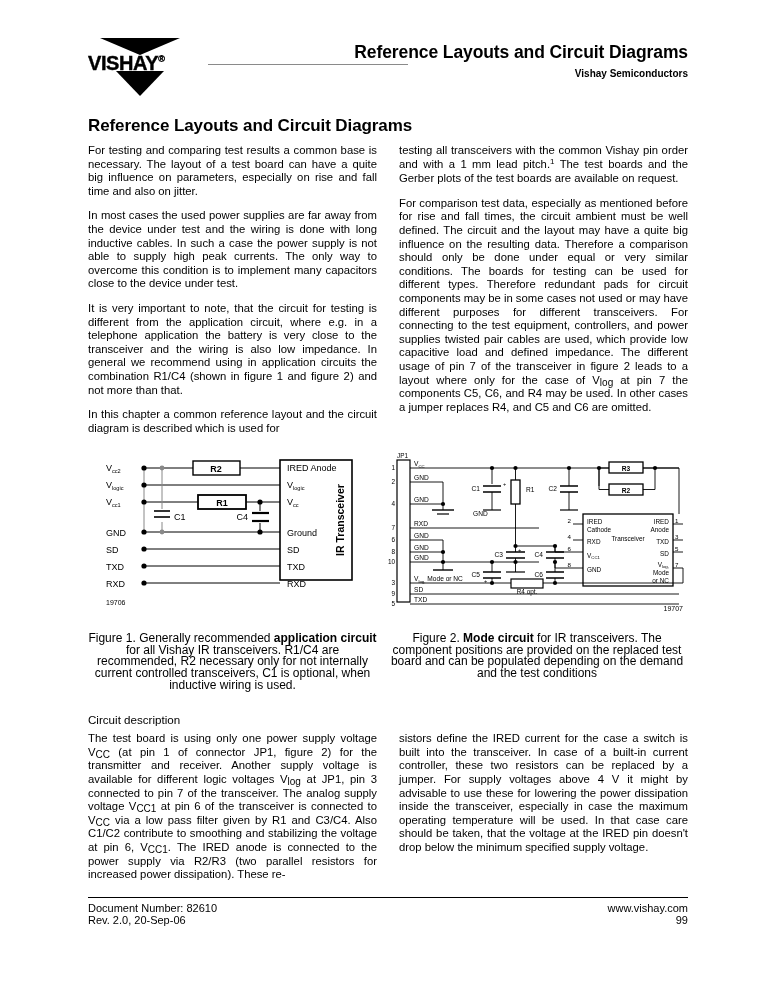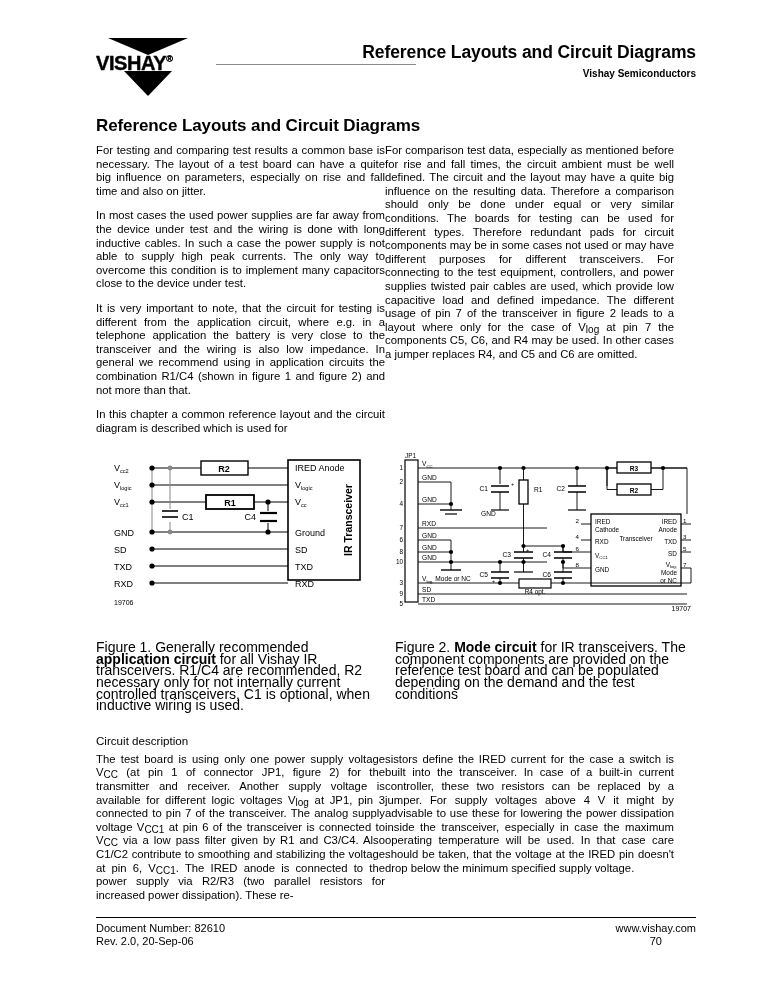--- a/index.html
+++ b/index.html
@@ -5,21 +5,21 @@
   * { box-sizing: border-box; }
   html, body { margin: 0; padding: 0; }
   body {
     width: 768px; height: 994px;
     background: #ffffff;
     font-family: "Liberation Sans", sans-serif;
     color: #000;
     position: relative;
     overflow: hidden;
   }
-  .page { position: absolute; left: 96px; top: 0; width: 600px; height: 994px; }
+  .page { position: absolute; left: 88px; top: 0; width: 600px; height: 994px; }
 
   
   .header { position: relative; height: 62px; margin-top: 38px; }
   .logo { position: absolute; left: 0; top: 0; width: 108px; height: 58px; }
   .logo .tri-top {
     position: absolute; left: 12px; top: 0;
     width: 0; height: 0;
     border-left: 40px solid transparent;
     border-right: 40px solid transparent;
     border-top: 17px solid #000;
@@ -52,51 +52,51 @@
     font-size: 10px; font-weight: bold; text-align: right;
   }
 
   
   .doc-title {
     font-size: 17px; font-weight: bold; margin: 16px 0 8px 0;
     letter-spacing: -0.1px;
   }
 
   
-  .cols { display: flex; }
+  .cols { display: flex; gap: 22px; }
   .col { width: 289px; }
   .col p {
     font-size: 11.3px; line-height: 13.6px;
     text-align: justify; margin: 0 0 11px 0;
   }
   sub { font-size: 10px; vertical-align: baseline; position: relative; top: 2px; }
   sup { font-size: 8px; vertical-align: baseline; position: relative; top: -4px; }
 
   
   .figs { display: flex; gap: 10px; margin-top: 6px; }
   .fig-left { width: 289px; }
   .fig-right { width: 300px; }
   .fig-cap {
-    font-size: 14px; line-height: 11.6px; text-align: left;
-    margin-top: 26px;
+    font-size: 12px; line-height: 11.6px; text-align: center;
+    margin-top: 17px;
   }
   .fig-cap b { font-weight: bold; }
 
   
   .sec-head { font-size: 11.6px; font-weight: normal; margin: 22px 0 6px 0; }
 
   
   .footnote {
     font-size: 8.6px; line-height: 10.6px; margin-top: 10px;
   }
   .footnote .ind { display: block; padding-left: 8px; }
   .foot-rule { border-top: 1.4px solid #000; margin-top: 4px; }
   .footer { display: flex; justify-content: space-between; margin-top: 4px; }
   .footer div { font-size: 11px; line-height: 12.6px; }
-  .footer .right { text-align: center; }
+  .footer .right { text-align: right; }
 
   
   svg text { font-family: "Liberation Sans", sans-serif; fill: #000; }
 </style>
 </head>
 <body>
 
 <div class="page">
 
   <div class="header">
@@ -113,20 +113,21 @@
   <div class="doc-title">Reference Layouts and Circuit Diagrams</div>
 
   <div class="cols">
     <div class="col">
       <p>For testing and comparing test results a common base is necessary. The layout of a test board can have a quite big influence on parameters, especially on rise and fall time and also on jitter.</p>
       <p>In most cases the used power supplies are far away from the device under test and the wiring is done with long  inductive cables. In such a case the power supply is not able to supply high peak currents. The only way to overcome this condition is to implement many capacitors close to the device under test.</p>
       <p>It is very important to note, that the circuit for testing is different from the application circuit, where e.g. in a telephone application the battery is very close to the transceiver and the wiring is also low impedance. In general we recommend using in application circuits the combination R1/C4 (shown in figure 1 and figure 2) and not more than that.</p>
       <p>In this chapter a common reference layout and the circuit diagram is  described   which  is  used  for</p>
     </div>
     <div class="col">
+      <p><span>testing all transceivers with the common Vishay pin order and with a 1 mm lead pitch.</span><sup>1</sup><span> The test boards and the Gerber plots of the test boards are available on request.</span></p>
       <p><span>For comparison test data, especially as mentioned before for rise and fall times, the circuit ambient must be well defined. The circuit and the layout may have a quite big influence on the resulting data. Therefore a comparison should only be done under equal or very similar conditions. The boards for testing can be used for different types. Therefore redundant pads for circuit components may be in some cases not used or may have different purposes for  different transceivers. For connecting to the test equipment, controllers, and power supplies twisted pair cables are used, which provide low capacitive load and defined impedance. The different usage of pin 7 of the transceiver in figure 2 leads to a layout where only for the case of V</span><sub>log</sub><span> at pin 7 the components C5, C6, and R4 may be used. In other cases a jumper replaces R4, and C5 and C6 are omitted.</span></p>
     </div>
   </div>
 
   <div class="figs">
 
     <div class="fig-left">
       <svg width="289" height="160" viewBox="0 0 289 160">
         <g stroke="#000" fill="none" stroke-width="1">
 
@@ -374,21 +375,21 @@
         <text x="282" y="72" font-size="6.4" text-anchor="end">IRED</text>
         <text x="282" y="80" font-size="6.4" text-anchor="end">Anode</text>
         <text x="282" y="92" font-size="6.4" text-anchor="end">TXD</text>
         <text x="282" y="104" font-size="6.4" text-anchor="end">SD</text>
         <text x="282" y="115" font-size="6.4" text-anchor="end">V<tspan font-size="4.4" dy="1.4">log,</tspan></text>
         <text x="282" y="123" font-size="6.4" text-anchor="end">Mode</text>
         <text x="282" y="131" font-size="6.4" text-anchor="end">or NC</text>
 
         <text x="296" y="159" font-size="7" text-anchor="end">19707</text>
       </svg>
-      <div class="fig-cap"><span>Figure 2. </span><b>Mode circuit</b><span> for IR transceivers. The component components are provided on the reference test board and can be populated depending on the demand and the test conditions</span></div>
+      <div class="fig-cap"><span>Figure 2. </span><b>Mode circuit</b><span> for IR transceivers. The component positions are provided on the replaced test board and can be populated depending on the demand and the test conditions</span></div>
     </div>
   </div>
 
   <div class="sec-head">Circuit description</div>
   <div class="cols">
     <div class="col">
       <p><span>The test board is using only one power supply voltage V</span><sub>CC</sub><span> (at pin 1 of connector JP1, figure 2) for the transmitter and   receiver. Another supply voltage is available for different  logic voltages V</span><sub>log</sub><span> at JP1, pin 3 connected to pin 7 of the transceiver. The analog supply voltage V</span><sub>CC1</sub><span> at pin 6 of the transceiver is connected to V</span><sub>CC</sub><span> via a low pass filter given by R1 and C3/C4. Also C1/C2 contribute to smoothing and  stabilizing the voltage at pin 6, V</span><sub>CC1</sub><span>. The IRED anode is connected to the power supply via R2/R3 (two parallel resistors for increased power dissipation). These re-</span></p>
     </div>
     <div class="col">
       <p>sistors define the IRED current for the case a switch is built into the transceiver. In case of a built-in current controller, these two resistors can be replaced by a jumper. For supply voltages above 4 V it might by advisable to use these for lowering the power dissipation inside the transceiver, especially in case the maximum operating temperature will be used. In that case care should be taken, that the voltage at the IRED pin doesn't drop below the minimum specified supply voltage.</p>
@@ -396,17 +397,17 @@
   </div>
 
   <div class="foot-rule"></div>
   <div class="footer">
     <div>
       <div>Document Number: 82610</div>
       <div>Rev. 2.0, 20-Sep-06</div>
     </div>
     <div class="right">
       <div>www.vishay.com</div>
-      <div>70</div>
+      <div>99</div>
     </div>
   </div>
 
 </div>
 
 </body></html>

